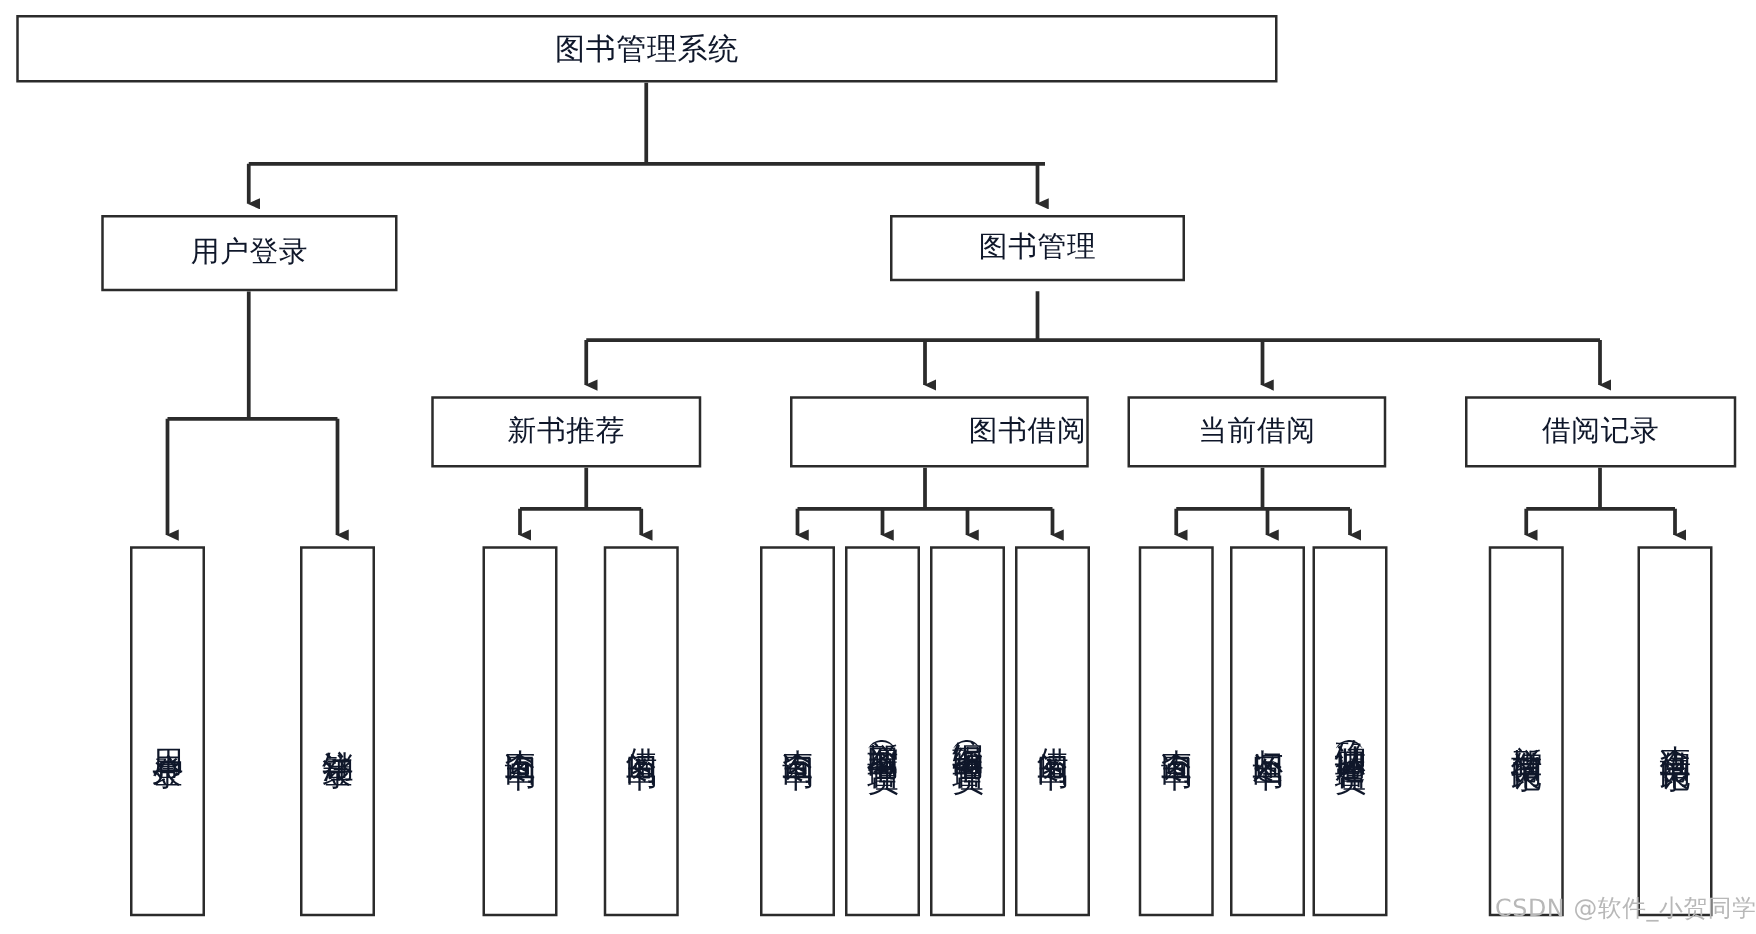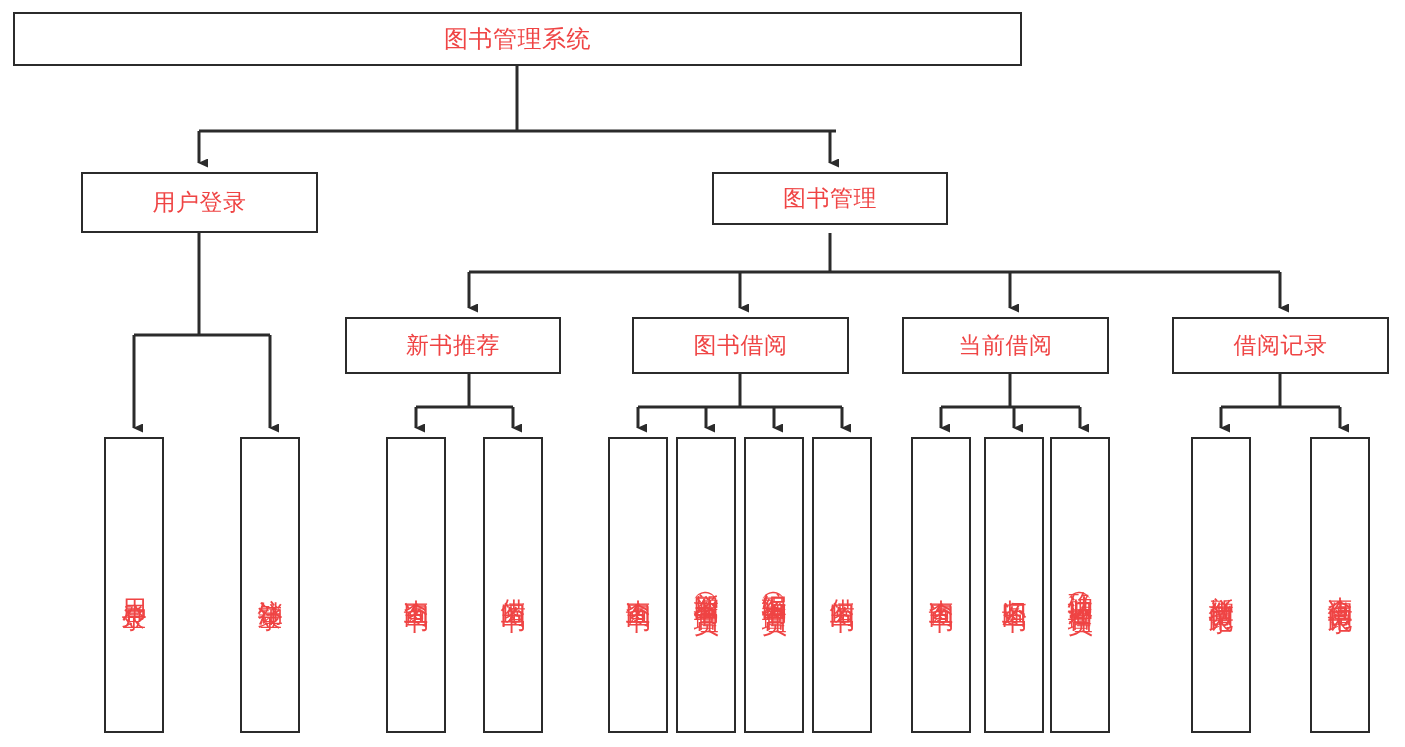--- a/index.html
+++ b/index.html
@@ -26,21 +26,21 @@
     pointer-events: none;
   }
   .node {
     position: absolute;
     box-sizing: border-box;
     border: 2.5px solid #2b2b2b;
     background: #ffffff;
     display: flex;
     align-items: center;
     justify-content: center;
-    color: #ef4444;
+    color: #0f172a;
     text-align: center;
   }
   .node .label {
     display: block;
     line-height: 1.12;
     letter-spacing: 0.5px;
   }
   
   .node.h .label {
     font-size: 23px;
@@ -147,21 +147,21 @@
   <div class="node h" style="left:81px; top:172px; width:237px; height:61px;">
     <span class="label">用户登录</span>
   </div>
   <div class="node h" style="left:712px; top:172px; width:236px; height:53px;">
     <span class="label">图书管理</span>
   </div>
 
   <div class="node h" style="left:345px; top:317px; width:216px; height:57px;">
     <span class="label">新书推荐</span>
   </div>
-  <div class="node h" style="left:632px; top:317px; width:217px; height:57px;">
+  <div class="node h" style="left:632px; top:317px; width:239px; height:57px;justify-content:flex-end;">
     <span class="label">图书借阅</span>
   </div>
   <div class="node h" style="left:902px; top:317px; width:207px; height:57px;">
     <span class="label">当前借阅</span>
   </div>
   <div class="node h" style="left:1172px; top:317px; width:217px; height:57px;">
     <span class="label">借阅记录</span>
   </div>
 
   <div class="node v" style="left:104px; top:437px; width:60px; height:296px;">
@@ -197,14 +197,15 @@
   <div class="node v" style="left:1050px; top:437px; width:60px; height:296px;">
     <span class="label">确认归还（管理员）</span>
   </div>
   <div class="node v" style="left:1191px; top:437px; width:60px; height:296px;">
     <span class="label">新增借阅记录</span>
   </div>
   <div class="node v" style="left:1310px; top:437px; width:60px; height:296px;">
     <span class="label">查询借阅记录</span>
   </div>
 
+  <div class="watermark" style="left:1196px; top:714px;">CSDN @软件_小贺同学</div>
 
 </div>
 
 </body></html>

